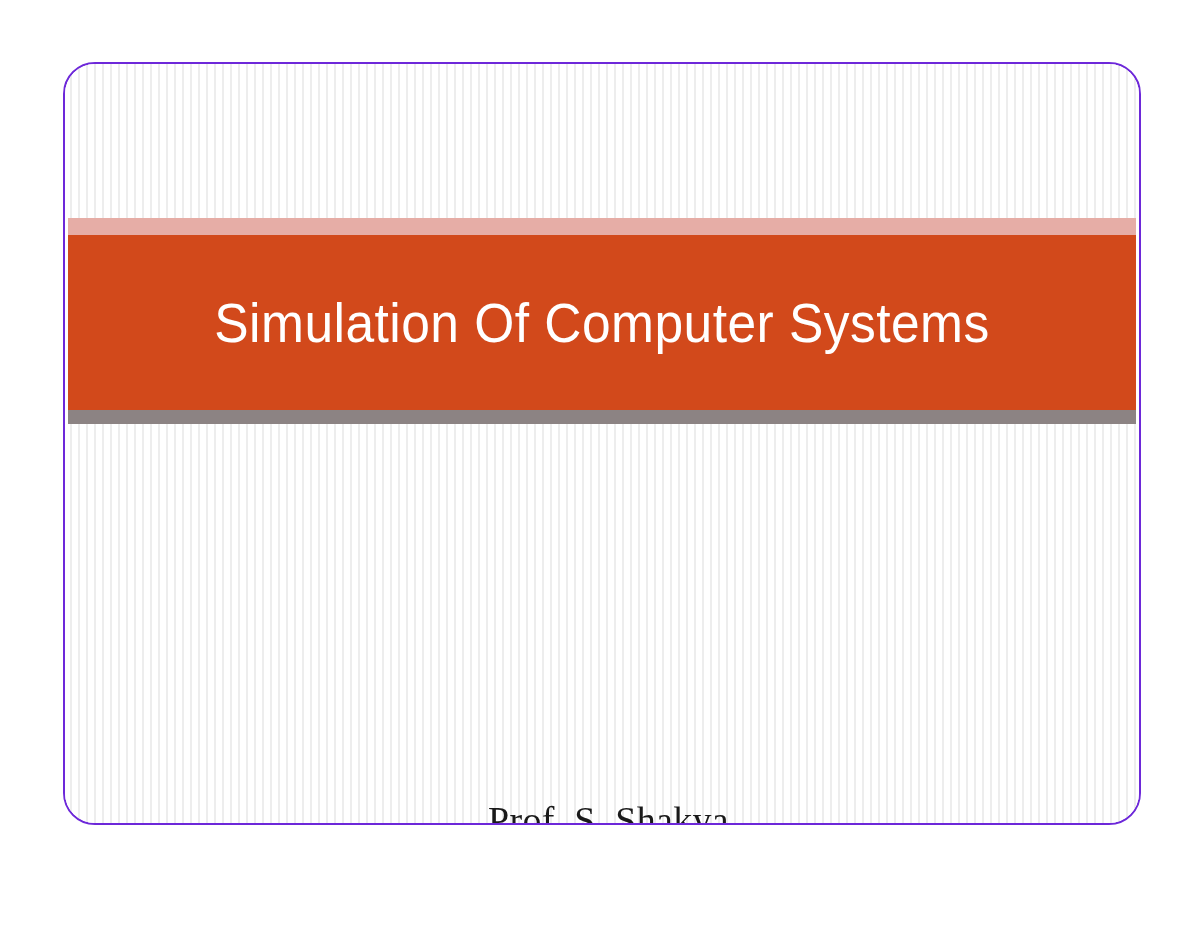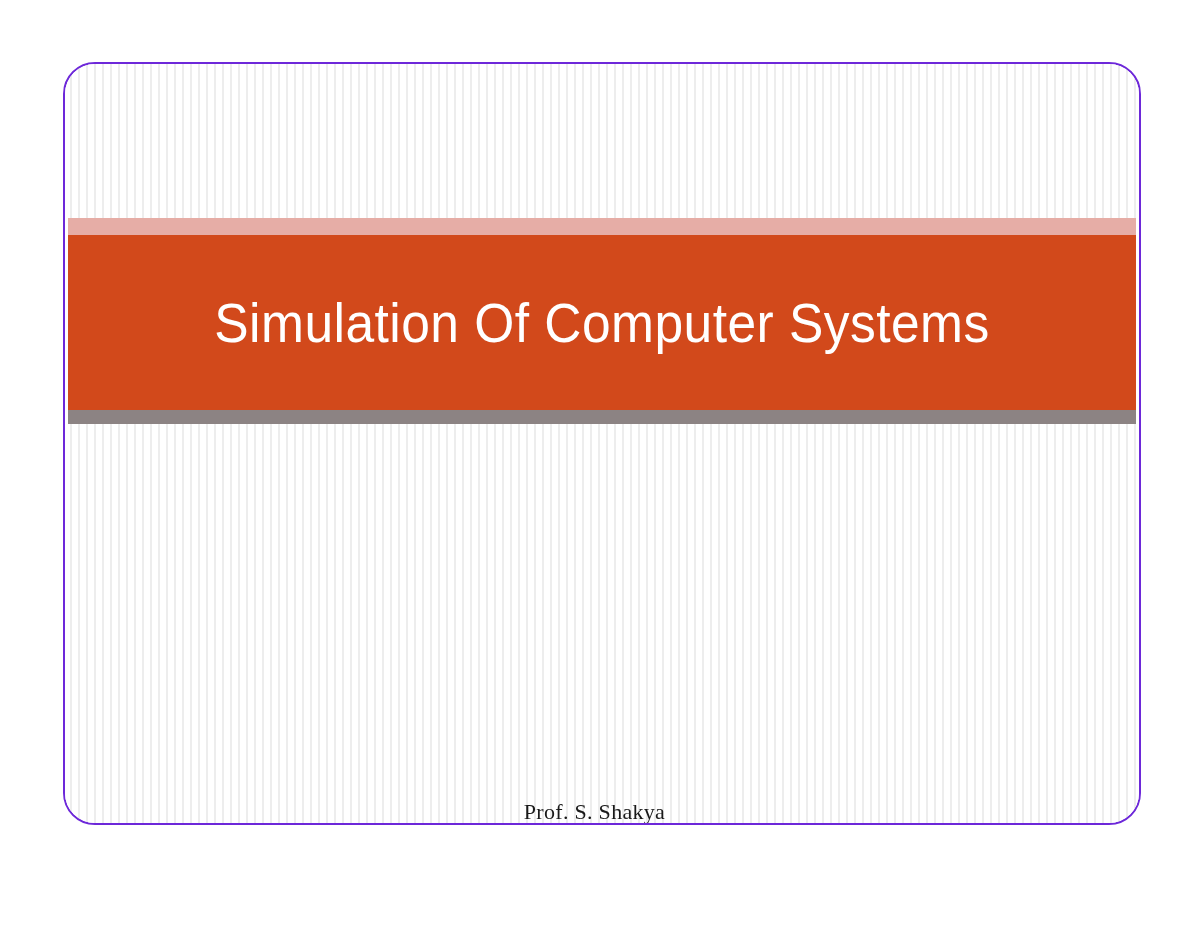--- a/index.html
+++ b/index.html
@@ -107,27 +107,27 @@
     line-height: 1;
     white-space: nowrap;
     transform: scaleX(0.92);
     transform-origin: center center;
     user-select: none;
   }
 
   
   #slide-subtitle {
     position: absolute;
-    left: 0;
+    left: 14px;
     top: 372px;
     width: 1059px;
     text-align: center;
     color: #1a1a1a;
     font-family: "Liberation Serif", "DejaVu Serif", serif;
-    font-size: 22px;
+    font-size: 38px;
     font-weight: 400;
     line-height: 1.1;
     letter-spacing: 0.3px;
     user-select: none;
   }
 
   
   #slide-body {
     position: absolute;
     left: 0;

